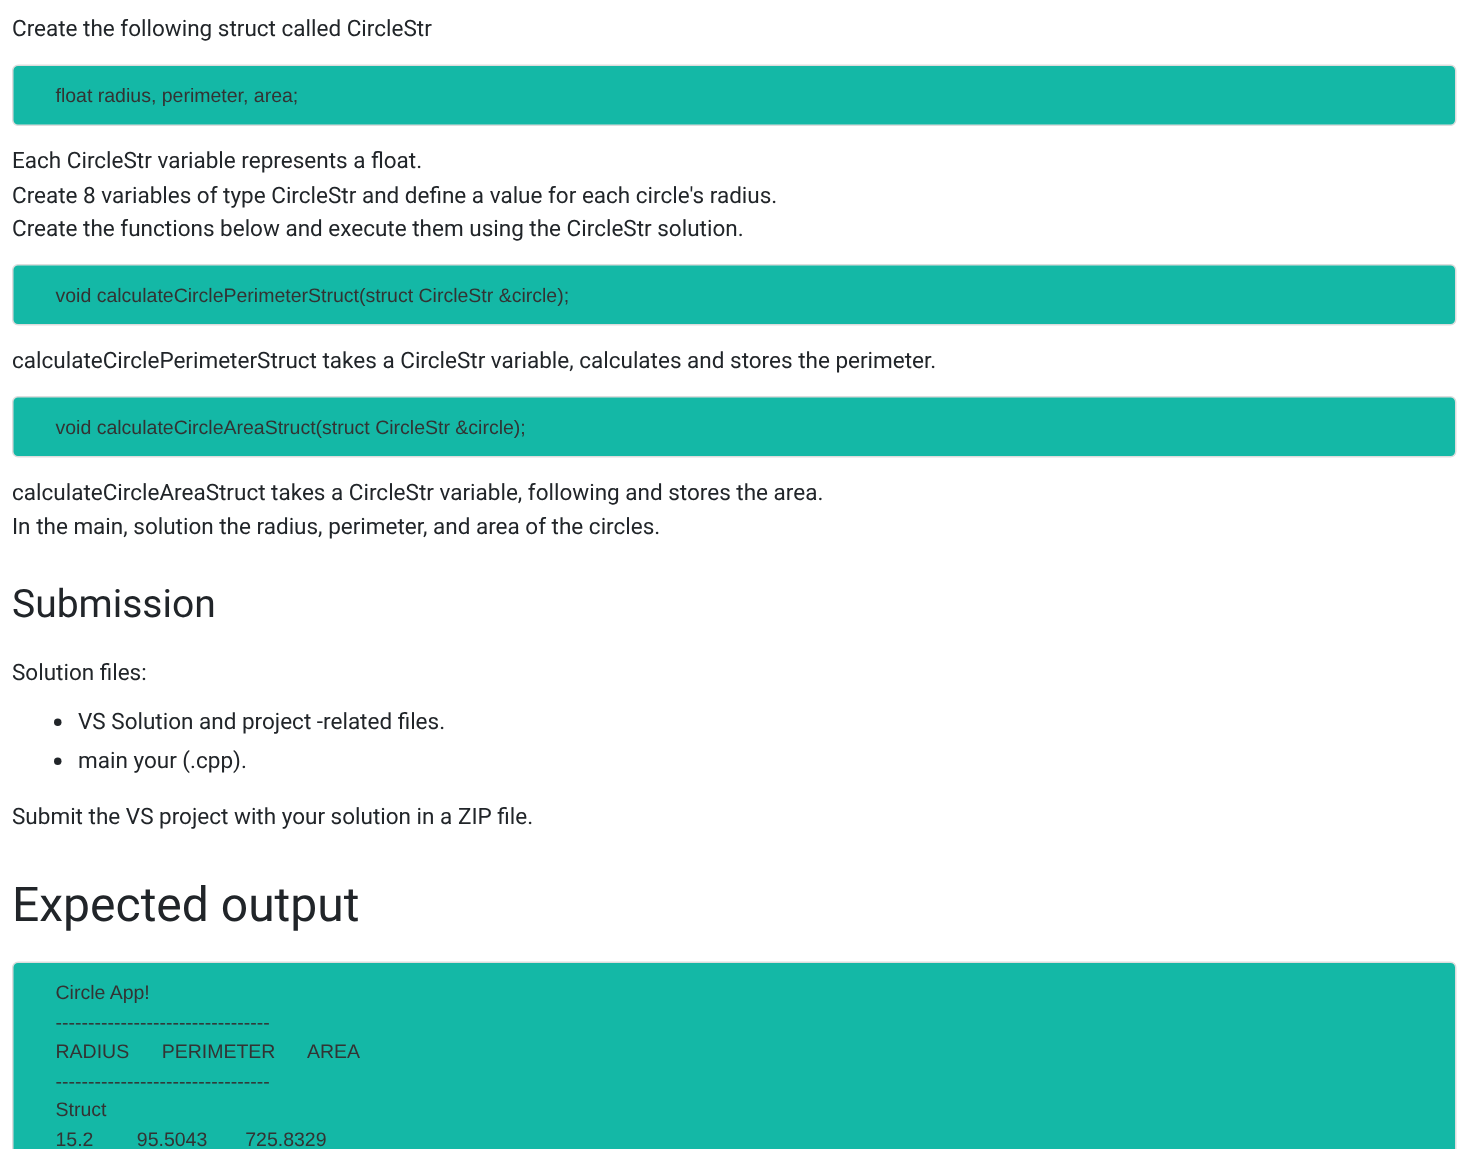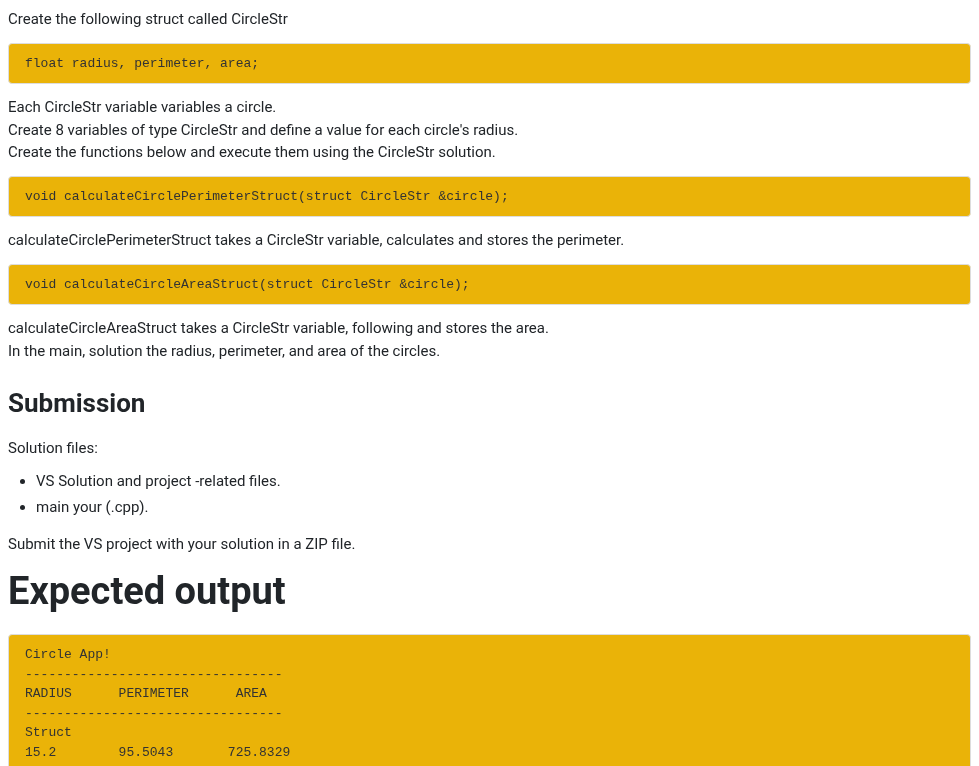--- a/index.html
+++ b/index.html
@@ -14,58 +14,58 @@
       color: #212529;
       background: #ffffff;
       padding: 8px 8px 20px 8px;
       width: 979px;
     }
     p {
       margin: 0 0;
       color: #212529;
     }
     .code-block {
-      font-family: Liberation Mono, monospace;
+      font-family: Liberation Sans, sans-serif;
       font-size: 13px;
-      background: #eab308;
+      background: #14b8a6;
       border: 1px solid #ddd;
       border-radius: 4px;
-      padding: 10px 16px;
+      padding: 10px 28px;
       margin: 12px 0;
       white-space: pre;
       color: #333;
       overflow-x: auto;
     }
     h2 {
       font-size: 26px;
-      font-weight: 700;
+      font-weight: 400;
       margin: 22px 0 14px 0;
       color: #212529;
     }
     h2.expected-output {
-      font-size: 38px;
-      margin-top: 8px;
+      font-size: 32px;
+      margin-top: 24px;
     }
     ul {
       margin: 10px 0 14px 0;
       padding-left: 28px;
     }
     li {
-      margin: 4px 0;
+      margin: 4px 16px;
       font-size: 15px;
     }
   </style>
 </head>
 <body>
 
 <p>Create the following struct called CircleStr</p>
 
 <div class="code-block">float radius, perimeter, area;</div>
 
-<p>Each CircleStr variable variables a circle.</p>
+<p>Each CircleStr variable represents a float.</p>
 
 <p>Create 8 variables of type CircleStr and define a value for each circle's radius.</p>
 
 <p>Create the functions below and execute them using the CircleStr solution.</p>
 
 <div class="code-block">void calculateCirclePerimeterStruct(struct CircleStr &amp;circle);</div>
 
 <p>calculateCirclePerimeterStruct takes a CircleStr variable, calculates and stores the perimeter.</p>
 
 <div class="code-block">void calculateCircleAreaStruct(struct CircleStr &amp;circle);</div>

